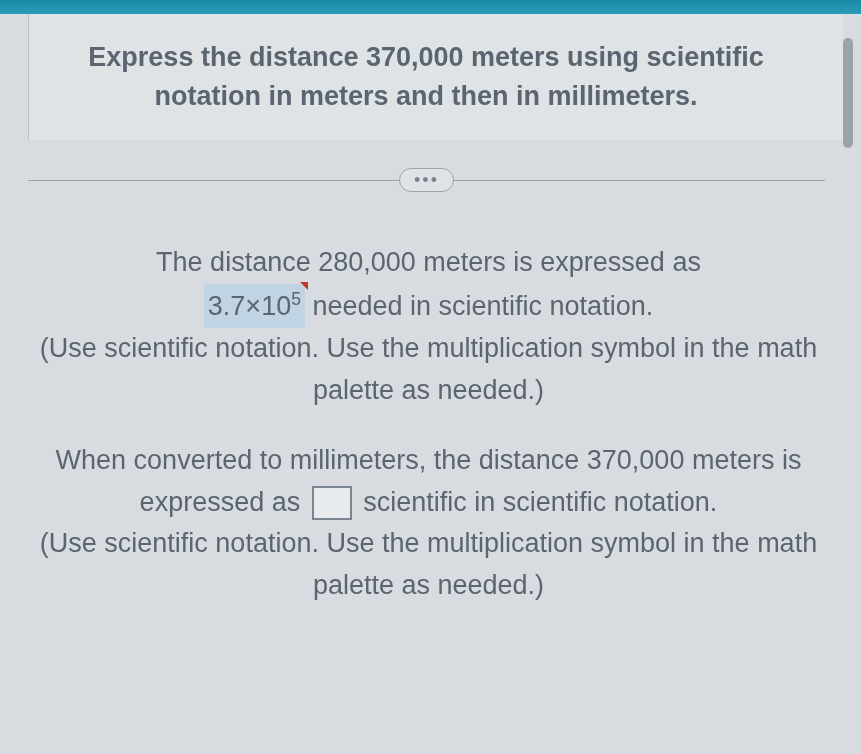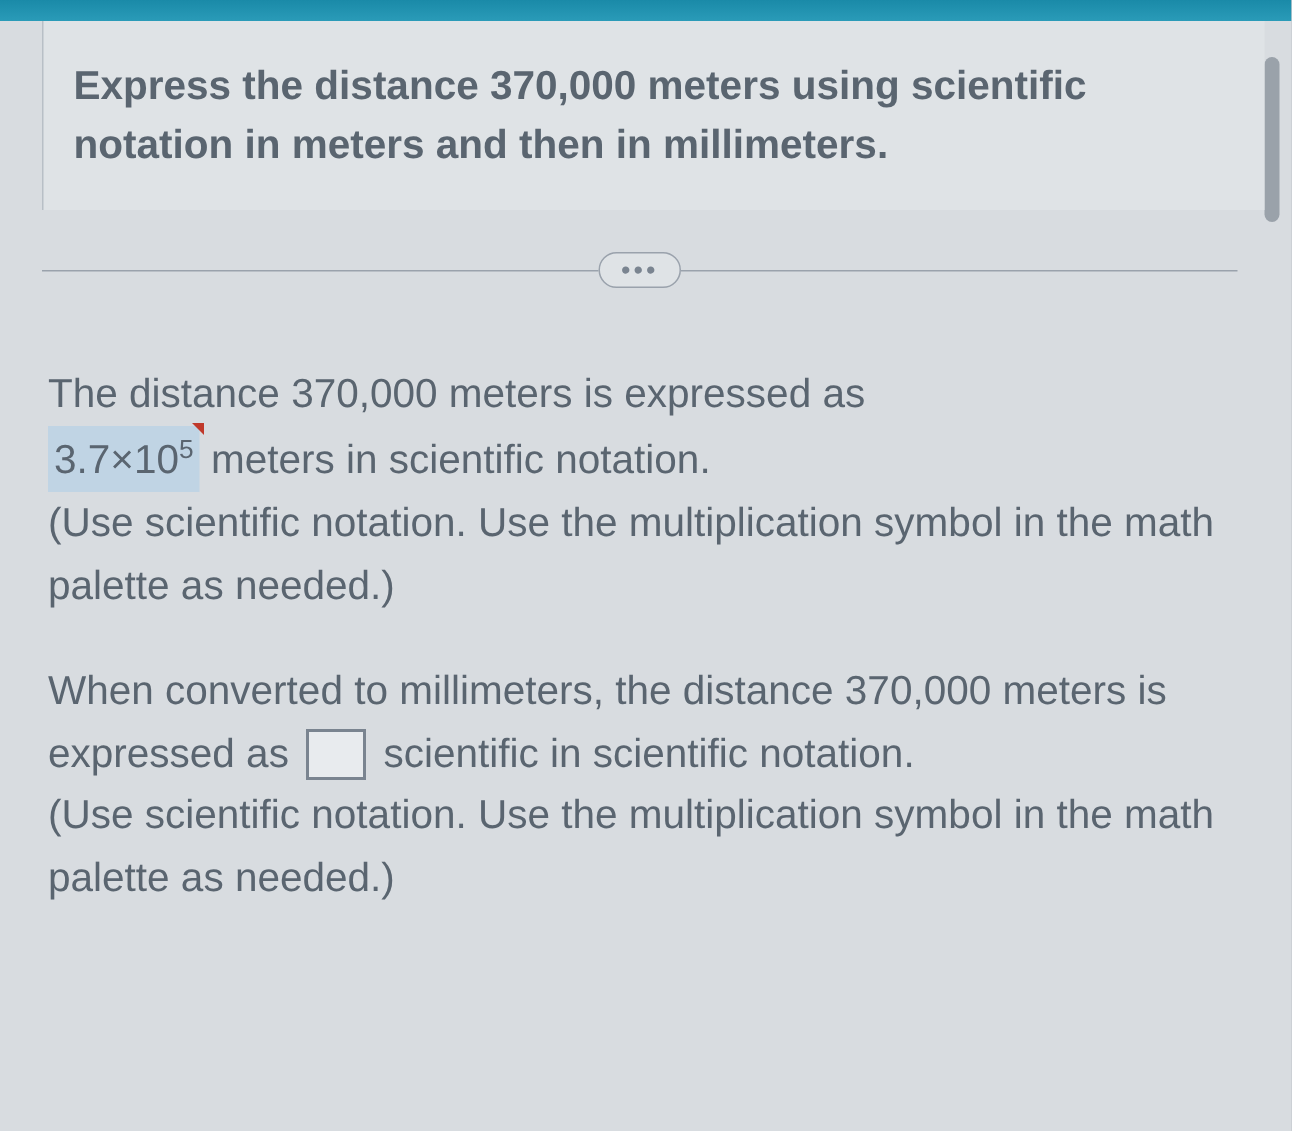--- a/index.html
+++ b/index.html
@@ -1,18 +1,19 @@
 <!DOCTYPE html>
 <html><head>
   <meta charset="utf-8">
   <style>
     * {
       box-sizing: border-box;
       margin: 0;
       padding: 0;
+      text-align: center;
     }
     body {
       font-family: Arial, Helvetica, sans-serif;
       background: #c8cdd2;
       width: 861px;
       height: 754px;
       overflow: hidden;
       filter: blur(0.3px);
     }
     .top-bar {
@@ -130,25 +131,25 @@
 
   <div class="divider-row">
     <div class="divider-line"></div>
     <div class="more-pill">•••</div>
     <div class="divider-line"></div>
   </div>
 
   <div class="answer-section">
 
     <div class="answer-block">
-      <span>The distance 370,000 meters is expressed as</span><br>
+      <span>The distance 280,000 meters is expressed as</span><br>
       <span class="highlighted-answer">
         <span>3.7×10</span><sup>5</sup>
         <span class="red-caret"></span>
-      </span><span> meters in scientific notation.</span><br>
+      </span><span> needed in scientific notation.</span><br>
       <span class="hint-text secondary">(Use scientific notation. Use the multiplication symbol in the math palette as needed.)</span>
     </div>
 
     <div class="answer-block">
       <span>When converted to millimeters, the distance 370,000 meters is expressed as </span><span class="input-box"></span><span> scientific in scientific notation.</span><br>
       <span class="hint-text secondary">(Use scientific notation. Use the multiplication symbol in the math palette as needed.)</span>
     </div>
 
   </div>
 </div>

